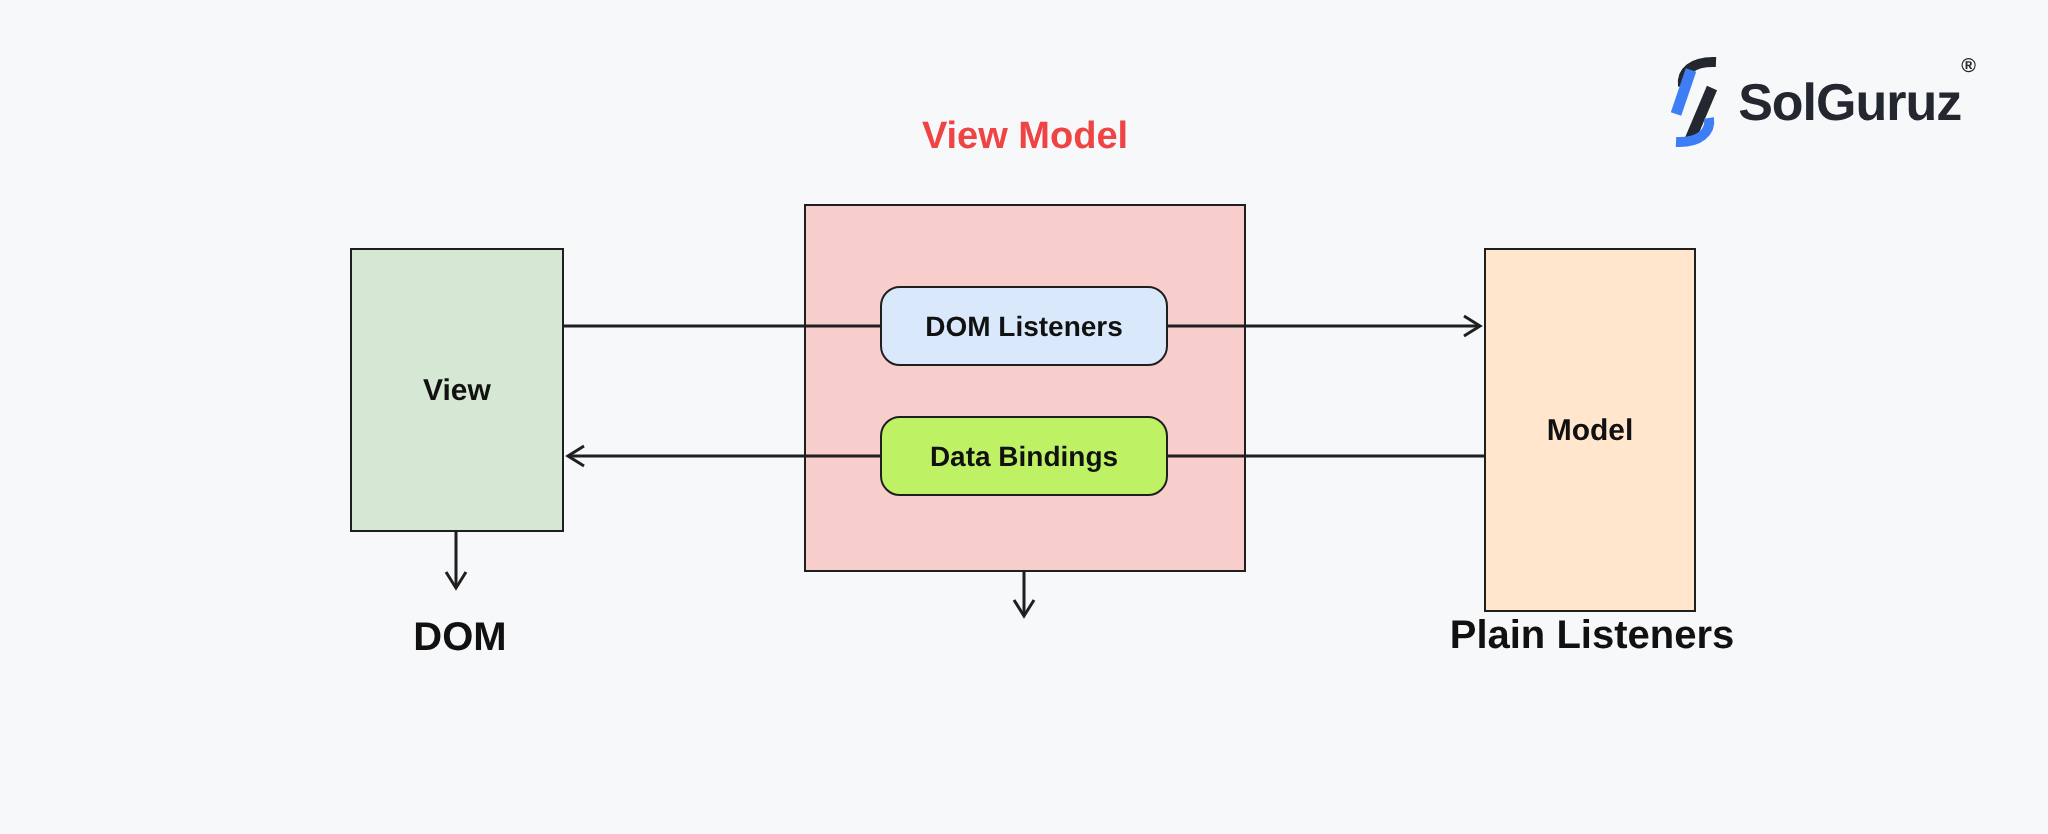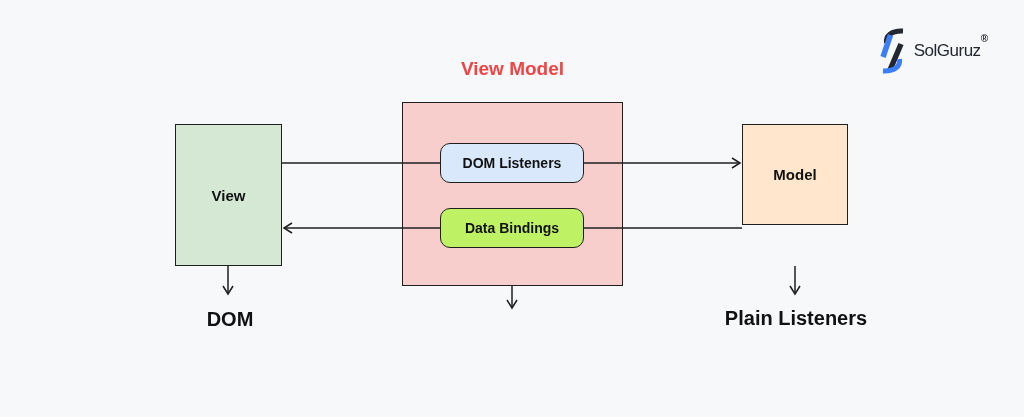--- a/index.html
+++ b/index.html
@@ -17,41 +17,41 @@
     display:flex;align-items:center;justify-content:center;
     color:#111;
   }
   .node-label{font-weight:700;font-size:15px;color:#111;}
   .node-view{left:175px;top:124px;width:107px;height:142px;z-index:3;}
   .node-vm{left:402px;top:102px;width:221px;height:184px;z-index:1;}
   .node-pill{width:144px;height:40px;border-radius:10px;z-index:3;}
   .pill-label{font-weight:700;font-size:14px;}
   .node-dom-listeners{left:440px;top:143px;}
   .node-data-bindings{left:440px;top:208px;}
-  .node-model{left:742px;top:124px;width:106px;height:101px;z-index:3;}
+  .node-model{left:742px;top:124px;width:106px;height:182px;z-index:3;}
   #connectors{
     position:absolute;left:0;top:0;z-index:2;pointer-events:none;
   }
   .diagram-title{
     position:absolute;left:402px;top:58px;width:221px;
     text-align:center;font-size:19px;font-weight:700;color:#ef4444;z-index:4;
   }
   .caption{
     position:absolute;text-align:center;font-size:20px;font-weight:700;
     color:#111;z-index:4;line-height:29px;
   }
   .caption-dom{left:155px;top:305px;width:150px;}
   .caption-vue{left:437px;top:323px;width:150px;}
   .caption-pjo{left:671px;top:304px;width:250px;}
   .logo{
     position:absolute;right:36px;top:28px;z-index:4;
     display:flex;align-items:center;gap:4px;
   }
   .logo-text{
-    font-size:17px;font-weight:400;color:#23272f;letter-spacing:-0.5px;
+    font-size:26px;font-weight:700;color:#23272f;letter-spacing:-0.5px;
   }
   .logo-reg{font-size:10px;font-weight:700;color:#23272f;vertical-align:top;position:relative;top:-8px;}
 </style>
 </head>
 <body>
 
 <div id="canvas" style="background: rgb(247, 248, 250);">
 
   <div class="diagram-title" data-bind="title">View Model</div>
 

